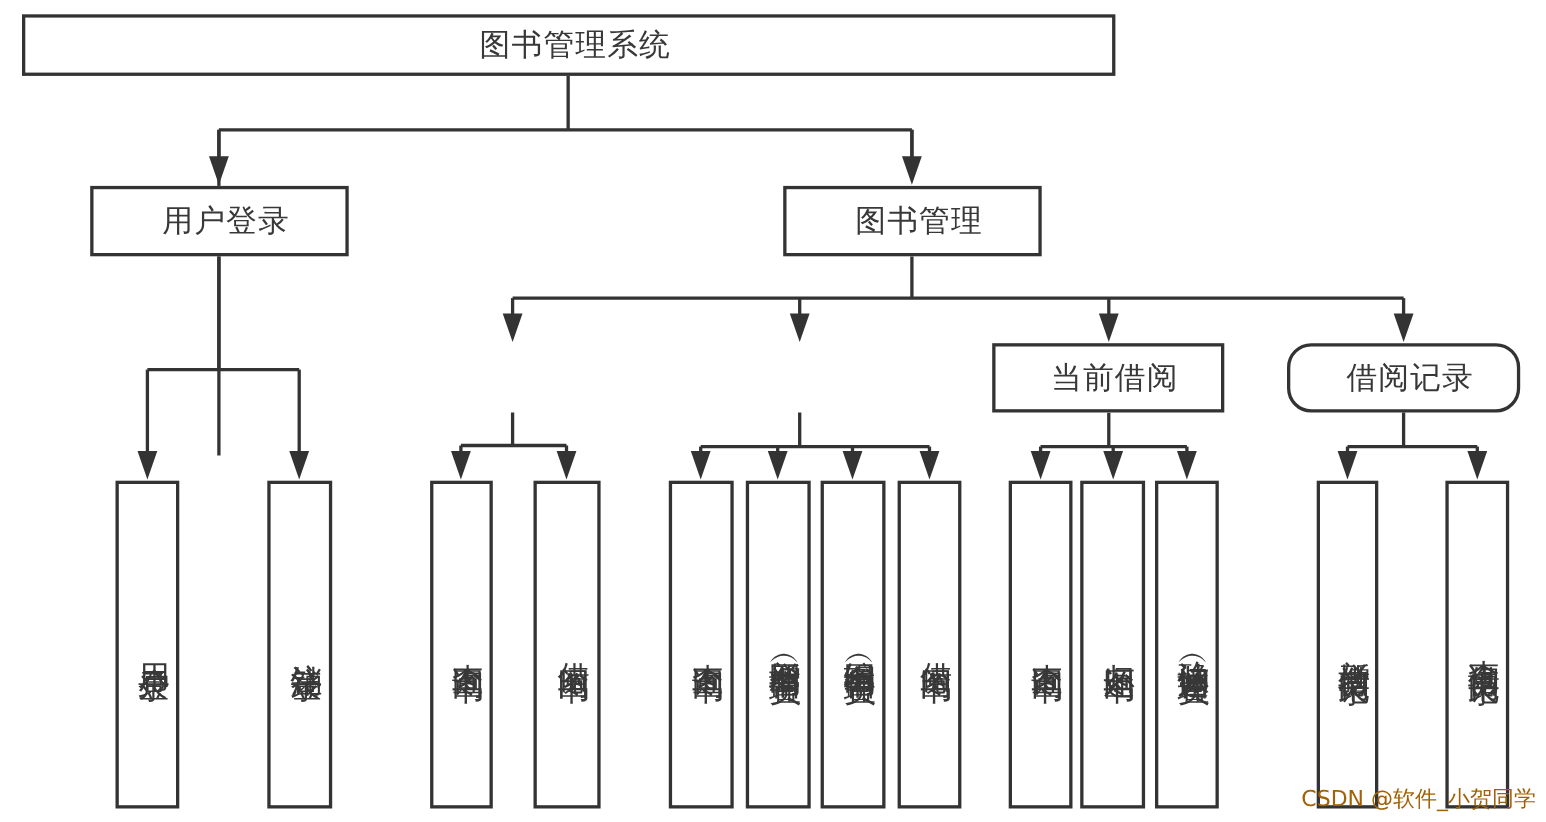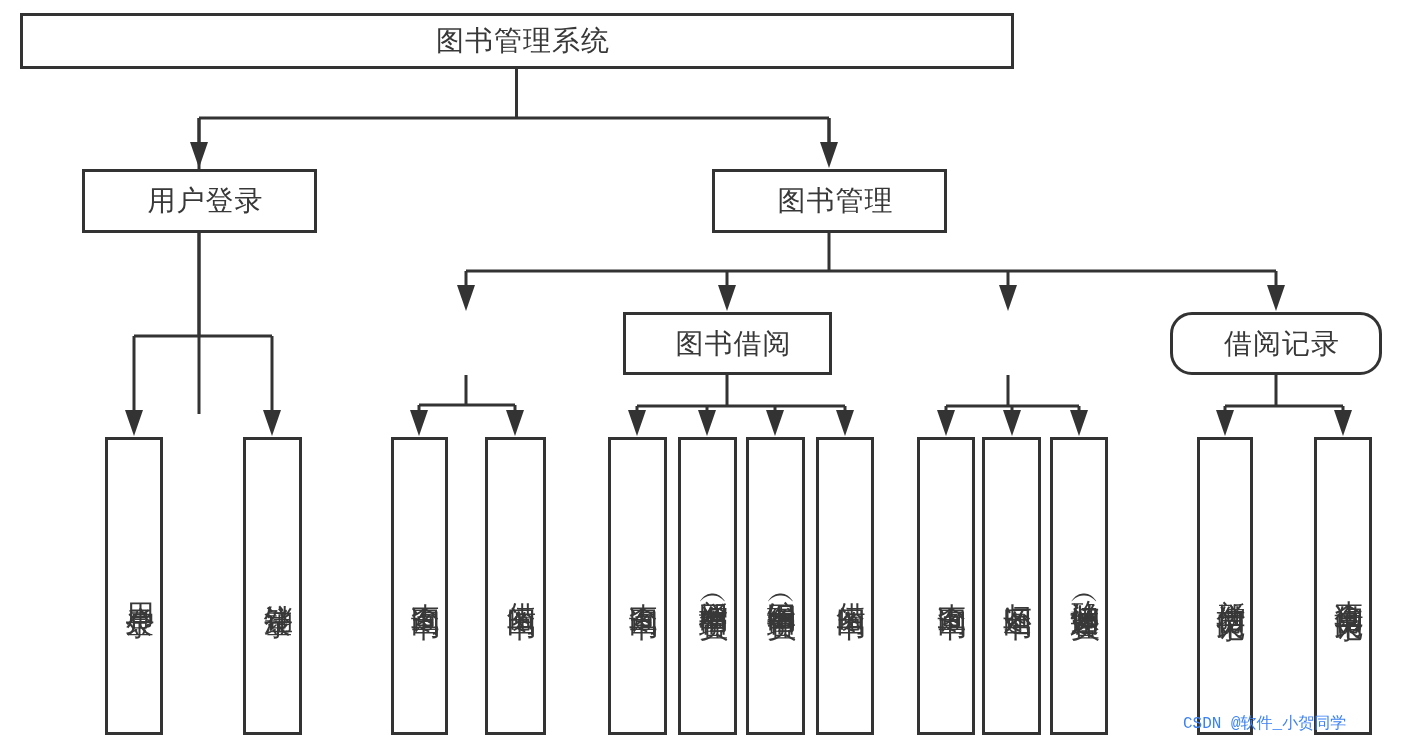--- a/index.html
+++ b/index.html
@@ -49,26 +49,25 @@
     white-space: nowrap;
   }
   .vlabel.long {
     letter-spacing: 2px;
   }
   .watermark {
     position: absolute;
     left: 1183px;
     top: 713px;
     width: 215px;
-    font-size: 16px;
-    color: #3b82f6;
+    font-size: 20px;
+    color: #a16207;
     white-space: nowrap;
     z-index: 10;
     letter-spacing: 0px;
-    font-family: Liberation Mono, monospace;
   }
 </style>
 </head>
 <body>
 
 <div class="stage">
 
   <svg class="connectors" width="1405" height="747" viewBox="0 0 1405 747">
     <g stroke="#333333" stroke-width="3" fill="none">
 
@@ -140,22 +139,22 @@
     <span class="hlabel">图书管理系统</span>
   </div>
 
   <div class="node" style="left:82px; top:169px; width:235px; height:64px;">
     <span class="hlabel">用户登录</span>
   </div>
   <div class="node" style="left:712px; top:169px; width:235px; height:64px;justify-content:center;">
     <span class="hlabel">图书管理</span>
   </div>
 
-  <div class="node" style="left:623px; top:312px; width:209px; height:63px;">
-    <span class="hlabel">图书借阅</span>
+  <div class="node" style="left:902px; top:312px; width:211px; height:63px;">
+    <span class="hlabel">当前借阅</span>
   </div>
   <div class="node" style="left:1170px; top:312px; width:212px; height:63px;border-radius:22px;">
     <span class="hlabel">借阅记录</span>
   </div>
 
   <div class="node" style="left:105px; top:437px; width:58px; height:298px;">
     <span class="vlabel">用户登录</span>
   </div>
   <div class="node" style="left:243px; top:437px; width:59px; height:298px;">
     <span class="vlabel">注销登录</span>

